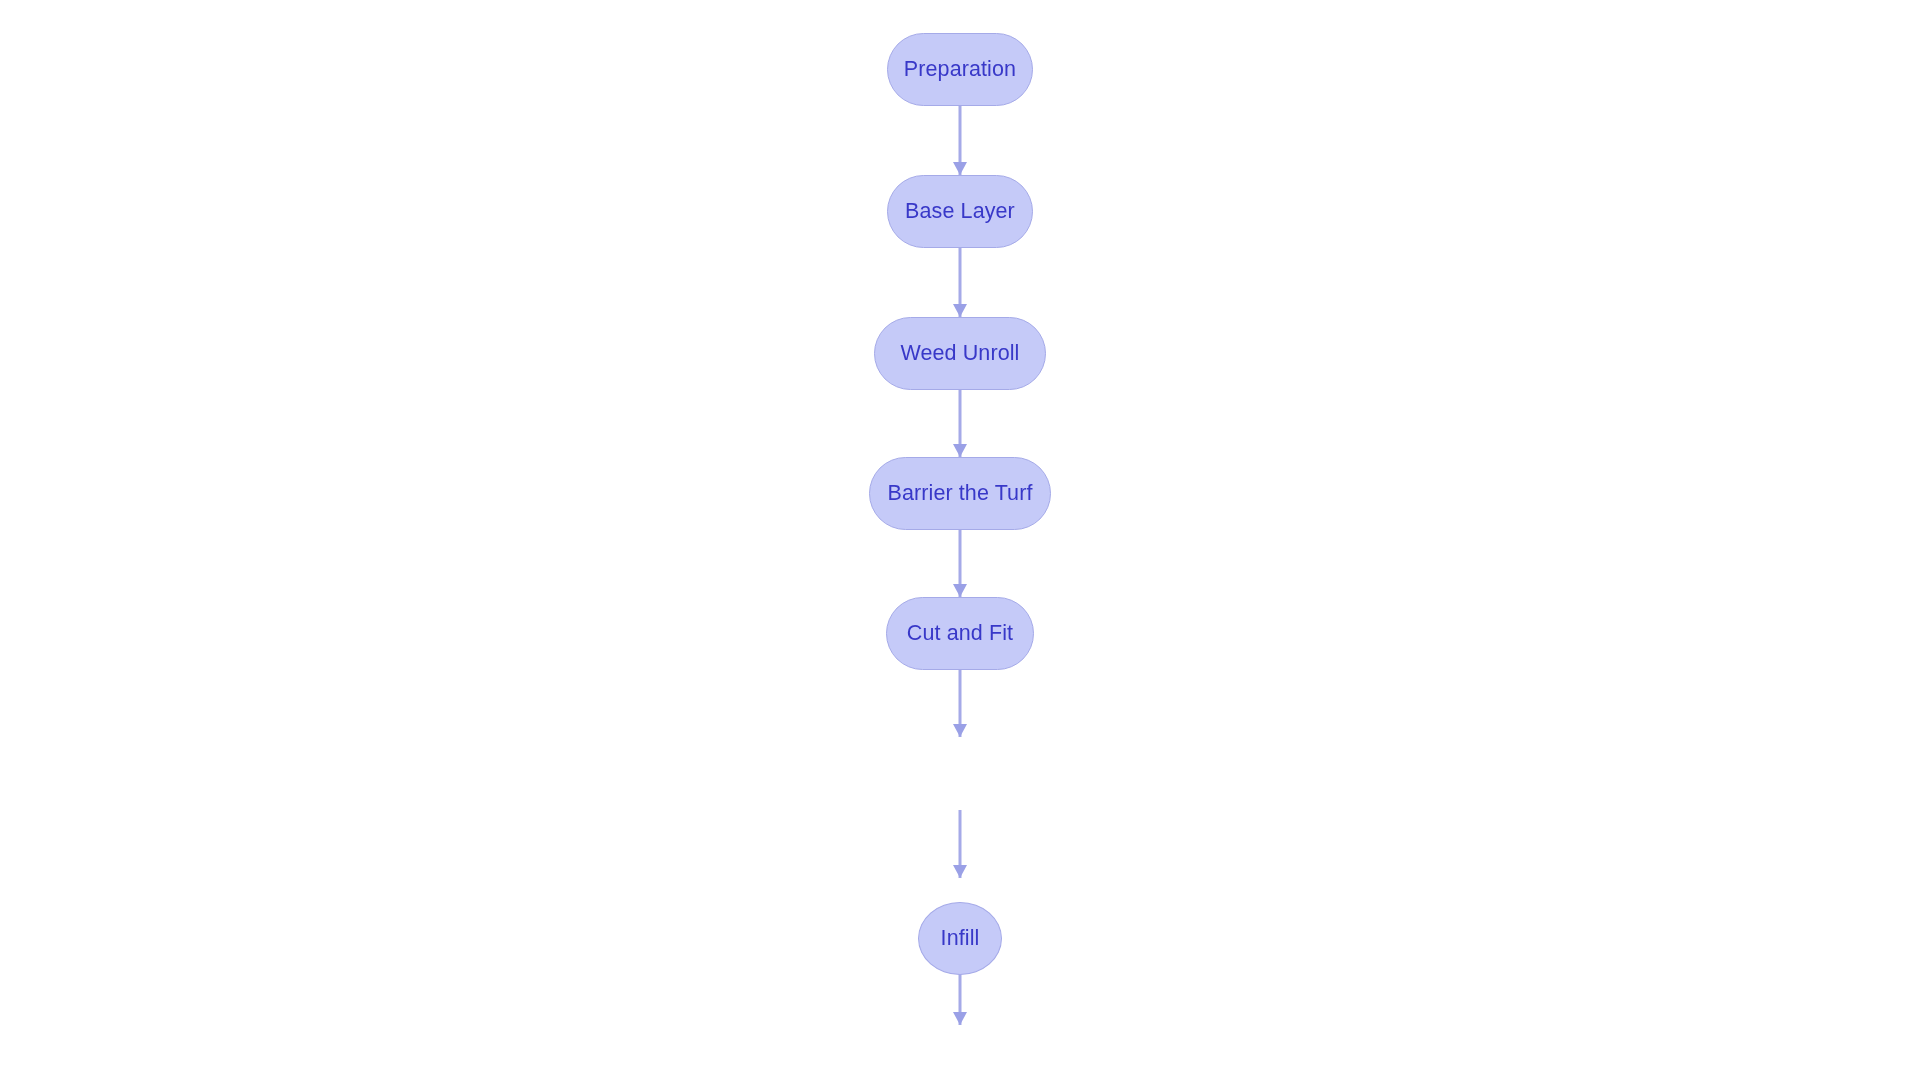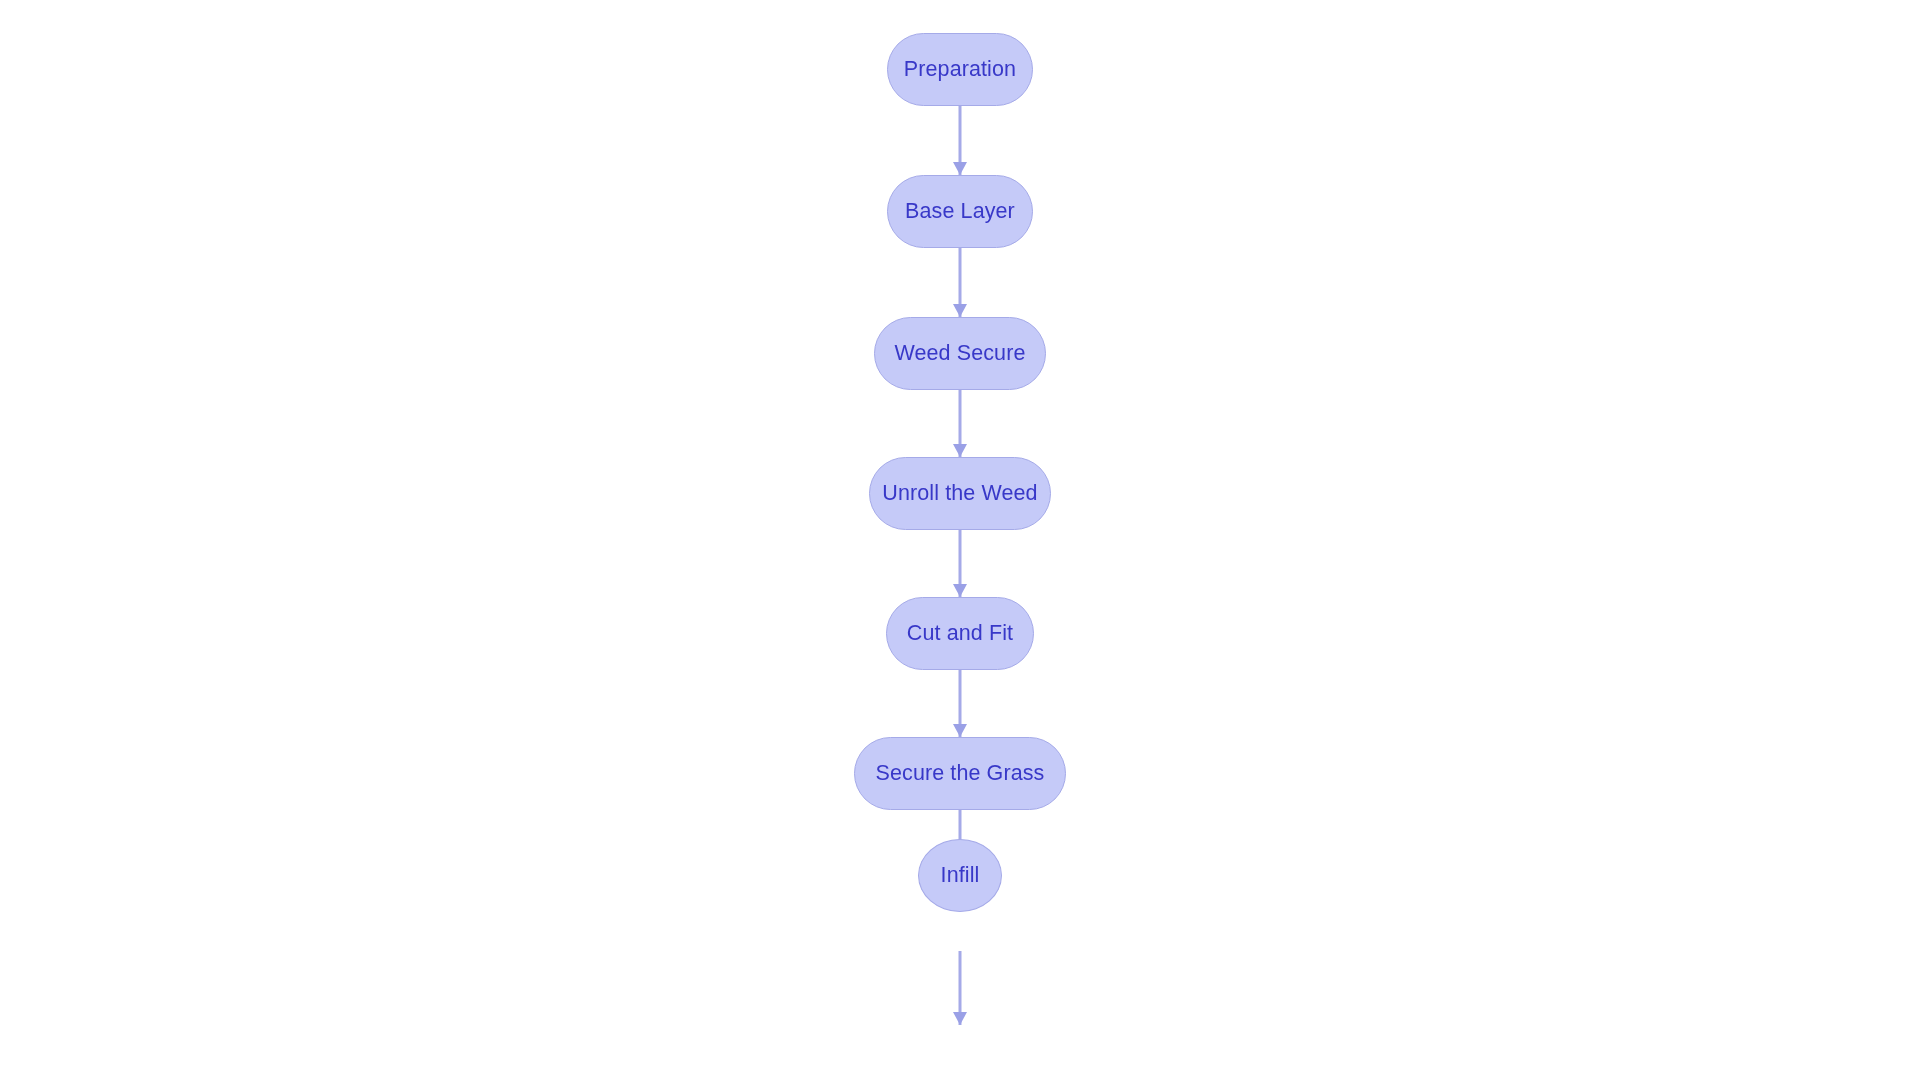--- a/index.html
+++ b/index.html
@@ -56,21 +56,21 @@
     user-select: none;
   }
 
   
   .n0 { width: 146px; top: 8px; }
   .n1 { width: 146px; top: 150px; }
   .n2 { width: 172px; top: 292px; }
   .n3 { width: 182px; top: 432px; }
   .n4 { width: 148px; top: 572px; align-items: center; }
   .n5 { width: 212px; top: 712px; }
-  .n6 { width: 84px;  top: 814px; height: 73px; border-radius: 50%; }
+  .n6 { width: 84px;  top: 877px; height: 73px; border-radius: 50%; }
   .n7 { width: 176px; top: 1000px; }
 
   
   .flow-edge {
     position: absolute;
     left: 50%;
     transform: translateX(-50%);
     width: 20px;
     z-index: 1;
   }
@@ -124,49 +124,46 @@
     <div class="flow-node n1">
       <span class="node-label">Base Layer</span>
     </div>
 
     <div class="flow-edge e1">
       <div class="edge-line"></div>
       <div class="edge-head"></div>
     </div>
 
     <div class="flow-node n2">
-      <span class="node-label">Weed Secure</span>
+      <span class="node-label">Weed Unroll</span>
     </div>
 
     <div class="flow-edge e2">
       <div class="edge-line"></div>
       <div class="edge-head"></div>
     </div>
 
     <div class="flow-node n3">
-      <span class="node-label">Unroll the Weed</span>
+      <span class="node-label">Barrier the Turf</span>
     </div>
 
     <div class="flow-edge e3">
       <div class="edge-line"></div>
       <div class="edge-head"></div>
     </div>
 
     <div class="flow-node n4">
       <span class="node-label">Cut and Fit</span>
     </div>
 
     <div class="flow-edge e4">
       <div class="edge-line"></div>
       <div class="edge-head"></div>
     </div>
 
-    <div class="flow-node n5">
-      <span class="node-label">Secure the Grass</span>
-    </div>
 
     <div class="flow-edge e5">
       <div class="edge-line"></div>
       <div class="edge-head"></div>
     </div>
 
     <div class="flow-node n6">
       <span class="node-label">Infill</span>
     </div>
 

